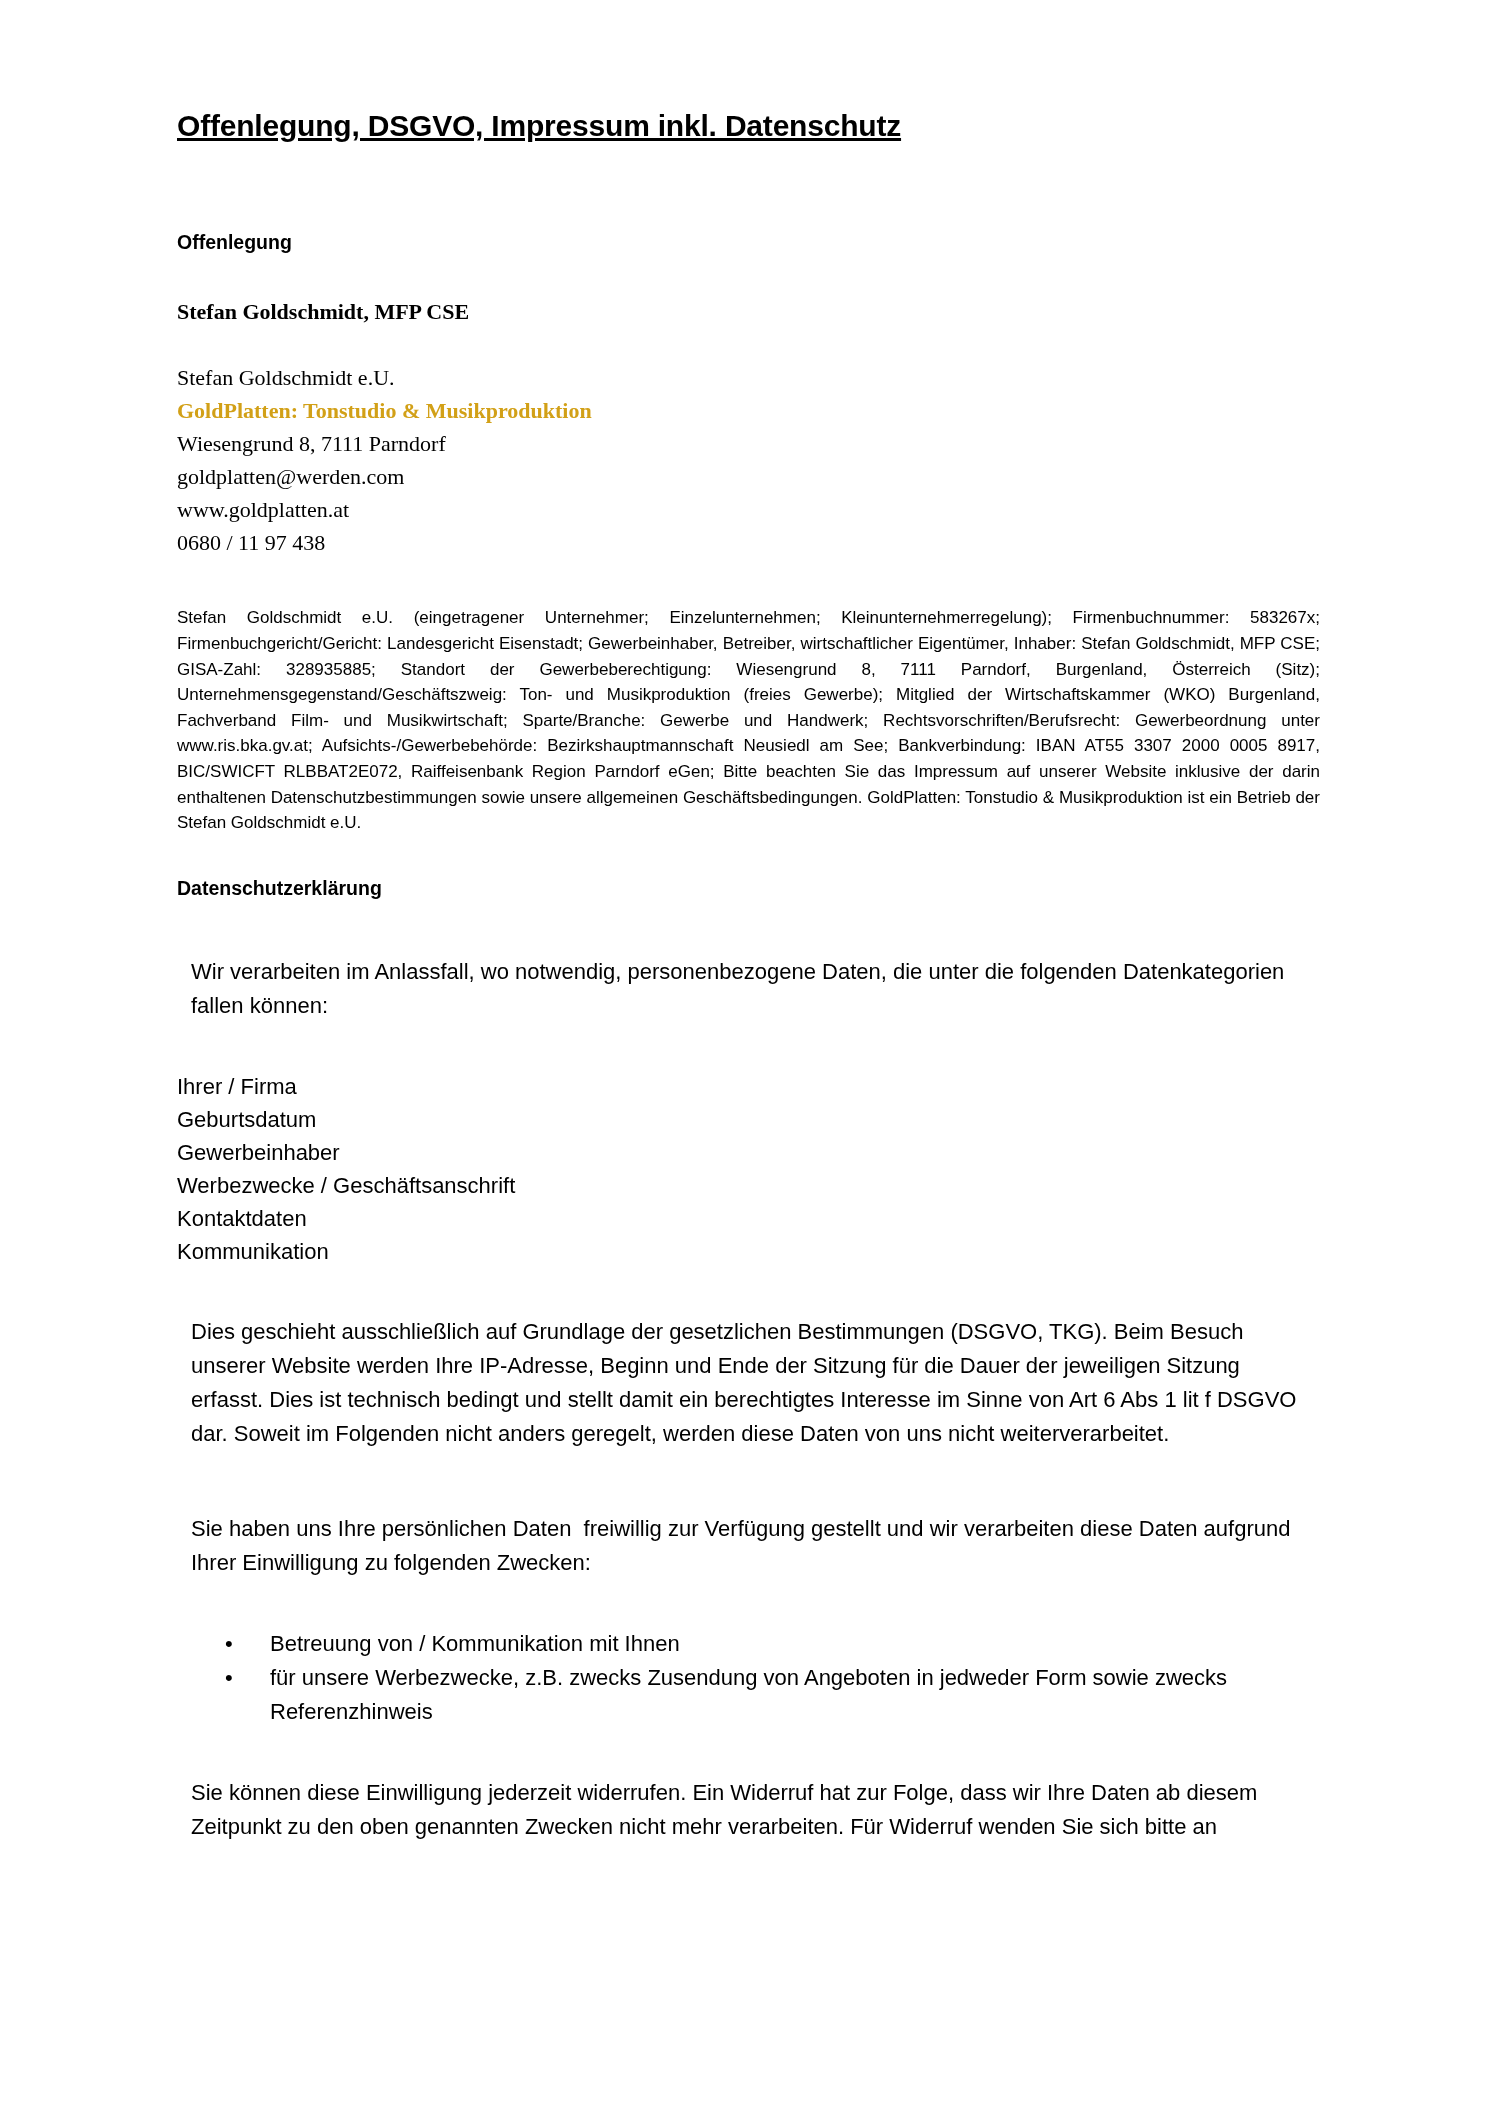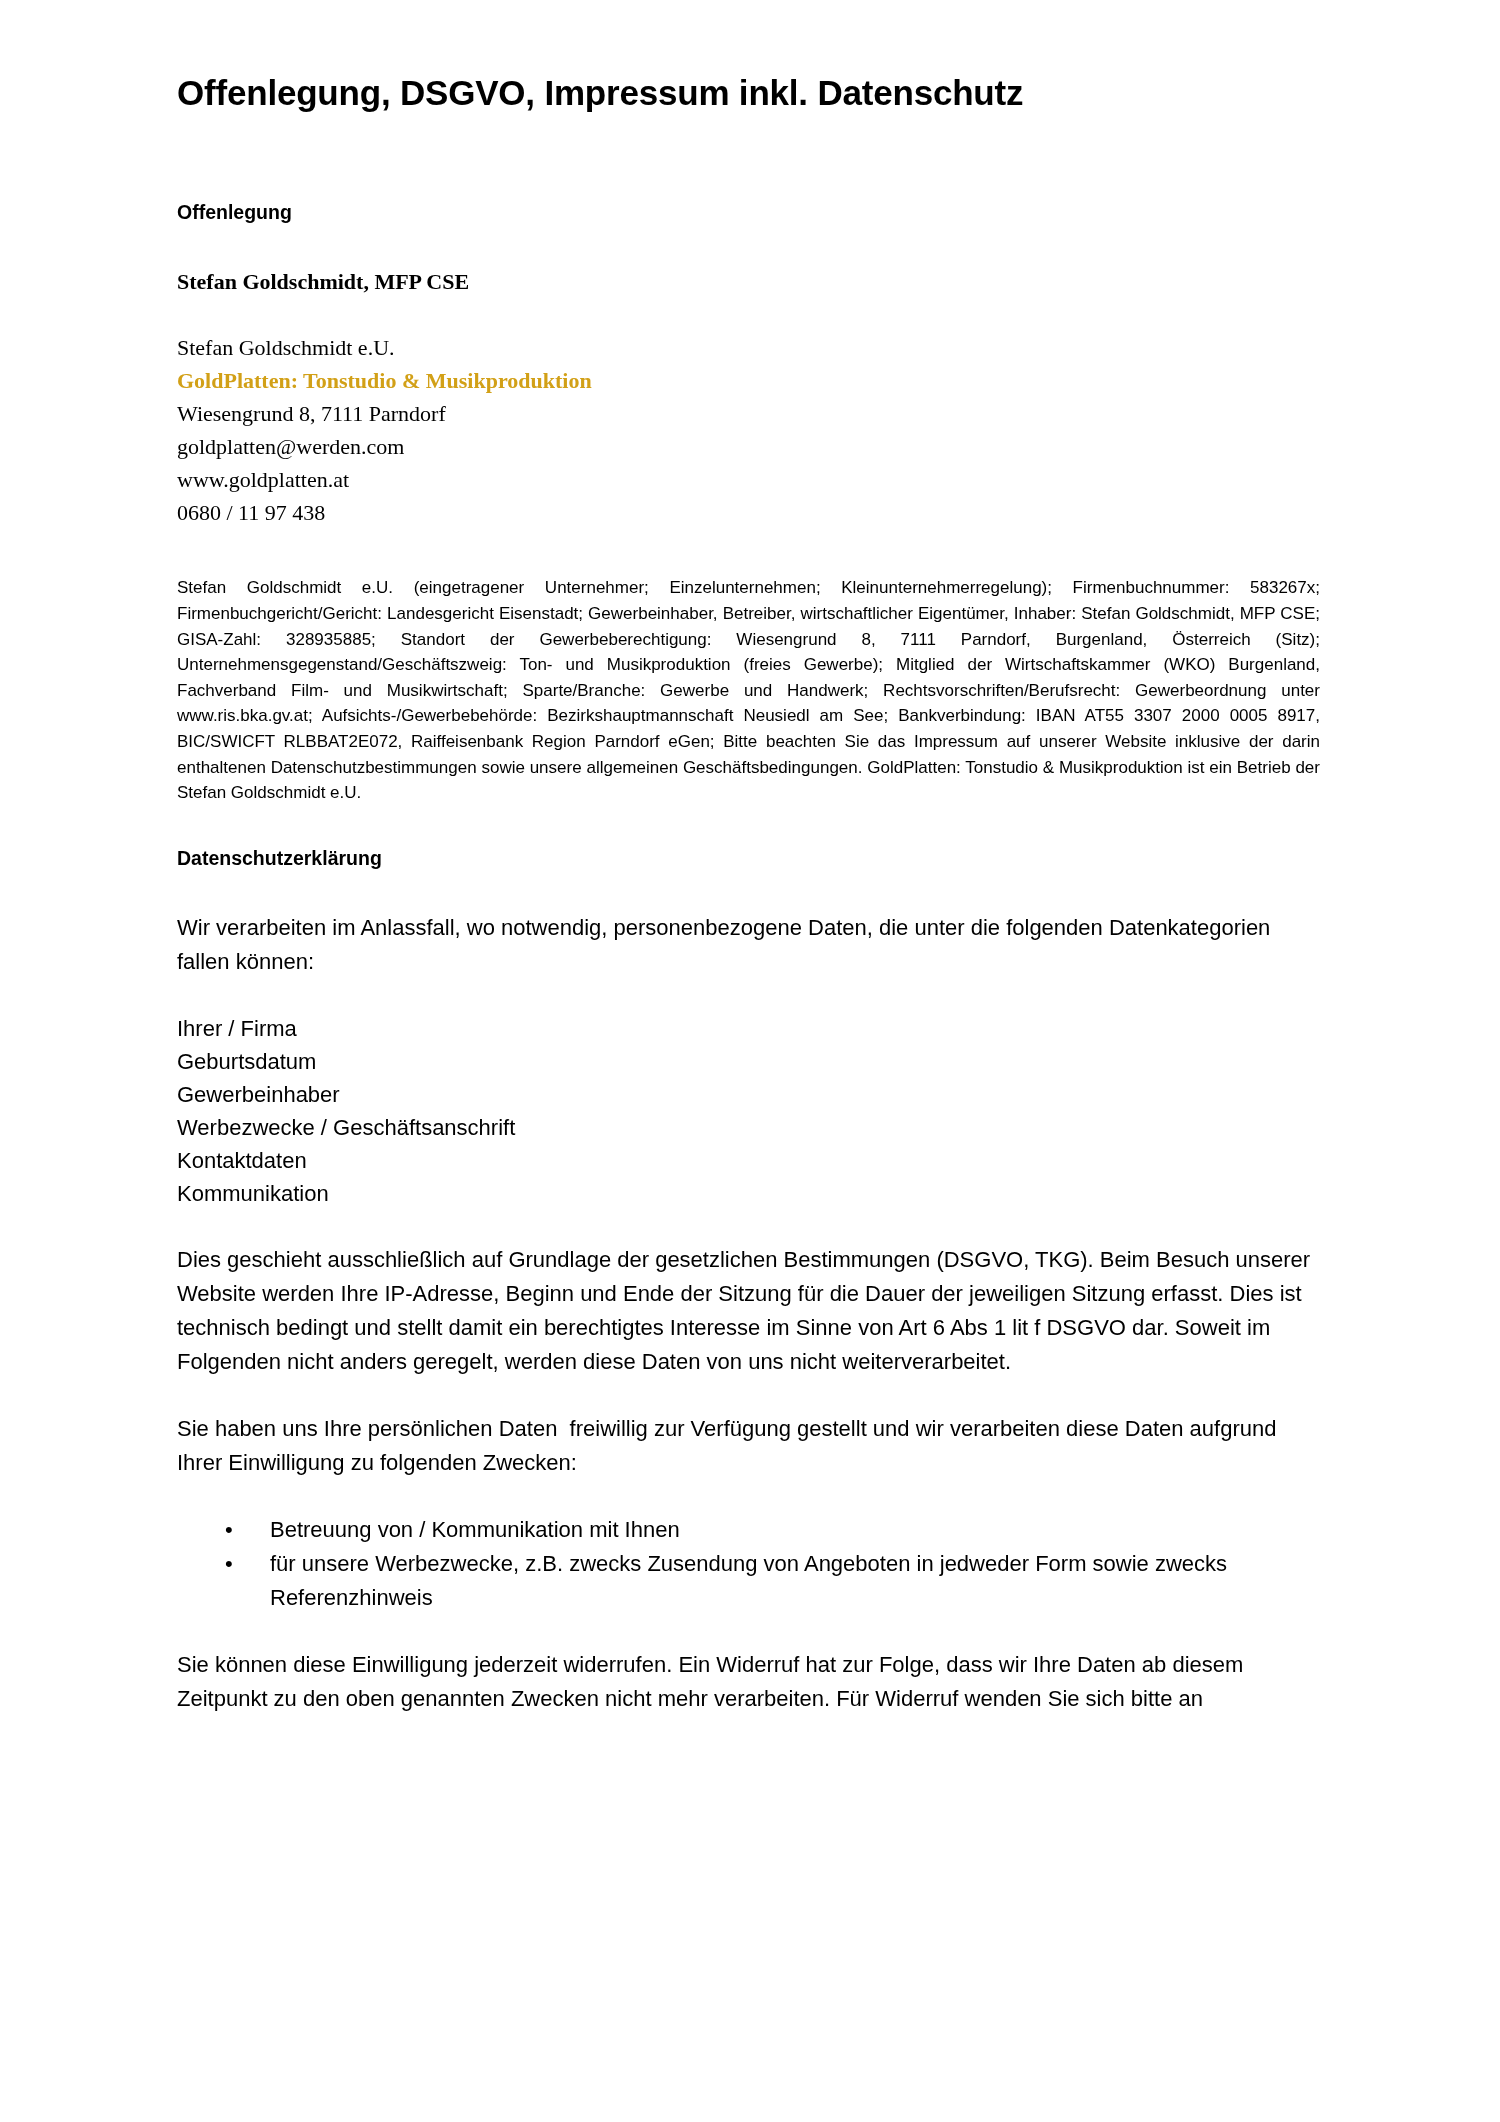--- a/index.html
+++ b/index.html
@@ -24,27 +24,28 @@
   }
   .content {
     position: absolute;
     left: 177px;
     top: 0;
     width: 1143px;
   }
 
   
   .doc-title {
-    font-size: 35px;
+    font-size: 30px;
     font-weight: bold;
     letter-spacing: -0.2px;
     line-height: 1.2;
     margin: 0;
-    padding-top: 72px;
-    color: #000;
+    padding-top: 108px;
+    color: #000;
+    text-decoration: underline;
   }
 
   
   .section-heading {
     font-size: 19.5px;
     font-weight: bold;
     line-height: 1.3;
     margin: 0;
     color: #000;
   }
@@ -54,21 +55,21 @@
     font-size: 22px;
     line-height: 33px;
     margin: 0;
     color: #000;
     white-space: pre-wrap;
     font-family: Liberation Serif, serif;
   }
   .body-para {
     font-size: 22px;
     line-height: 34px;
-    margin: 0;
+    margin: 14px;
     color: #000;
     white-space: pre-wrap;
   }
   .strong-line {
     font-weight: bold;
   }
   .gold-line {
     color: #d2a017;
     font-weight: bold;
   }

